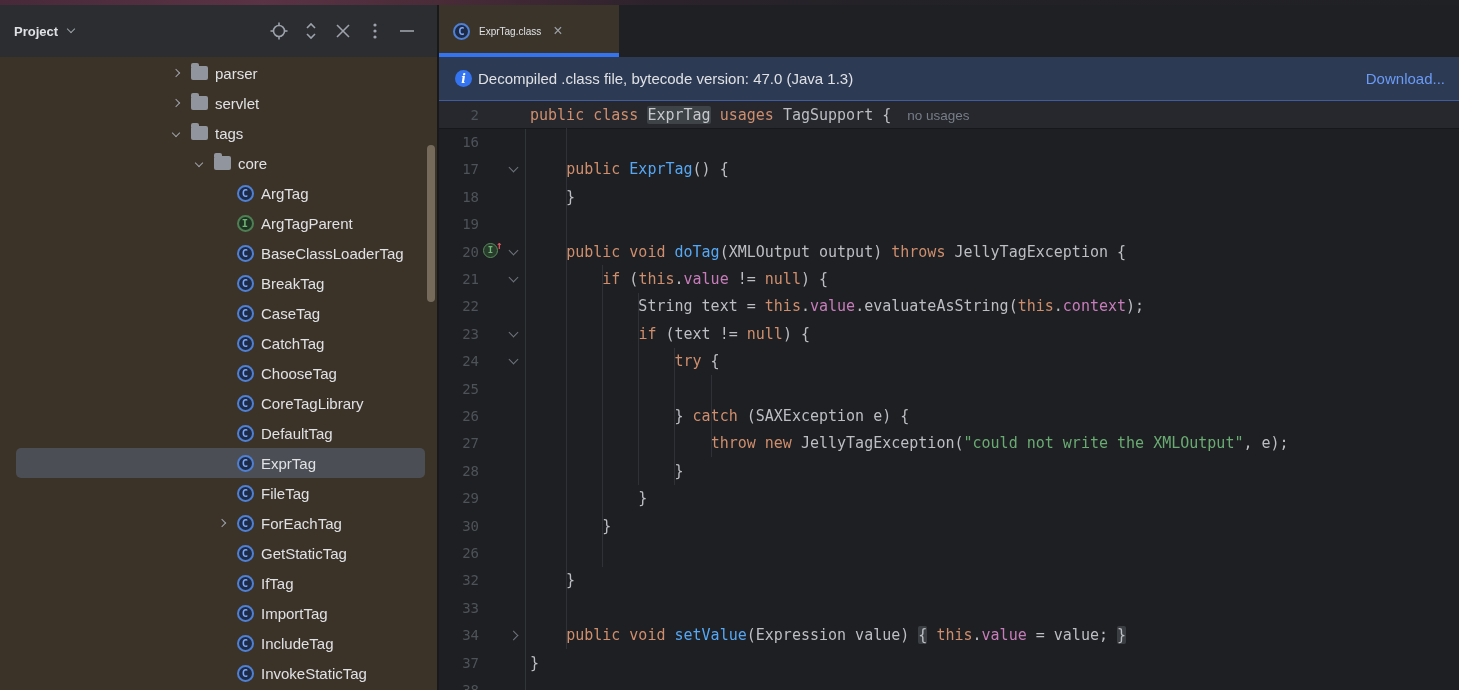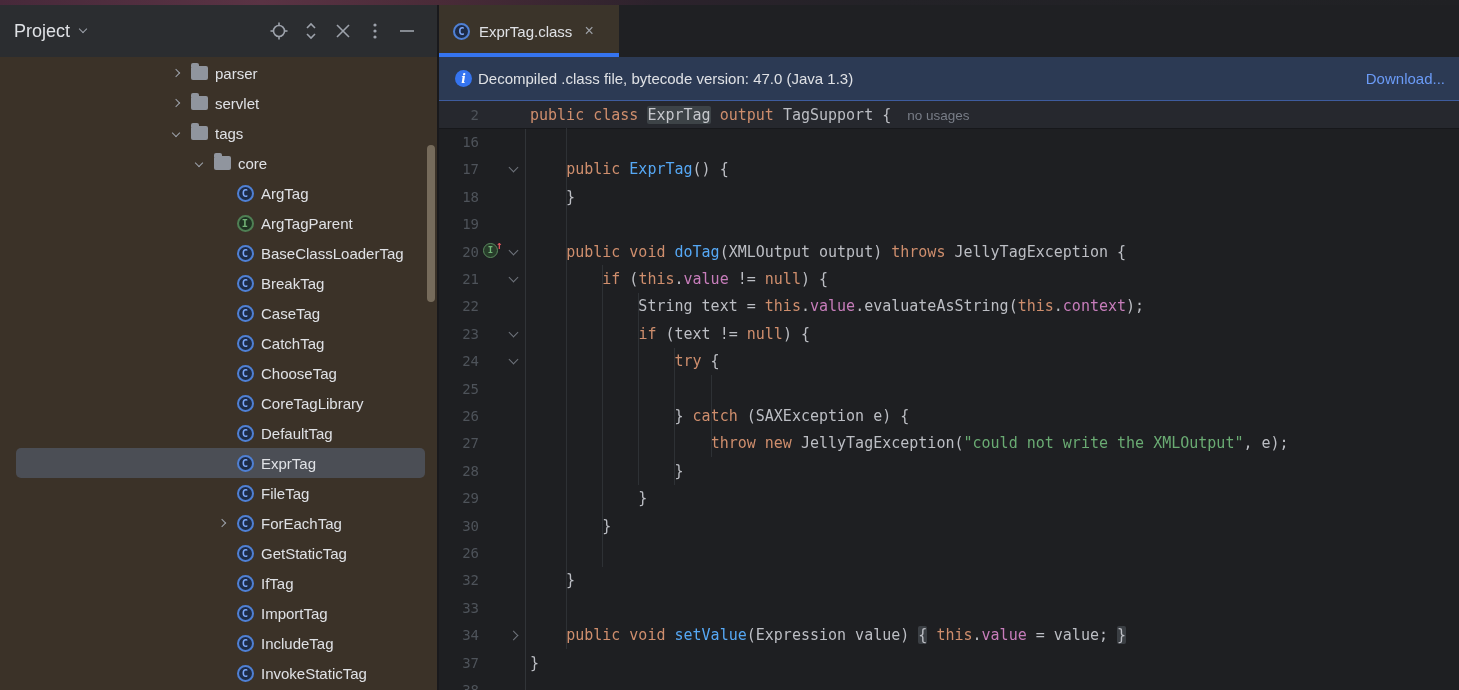--- a/index.html
+++ b/index.html
@@ -10,21 +10,21 @@
   
   #top-strip { height:5px; flex:none;
     background:linear-gradient(90deg,#47293a 0%,#5a3344 18%,#4a2b38 30%,#2c222c 45%,#232227 60%,#202124 100%); }
 
   #cols { flex:1; display:flex; min-height:0; }
 
   
   #project-panel { width:439px; flex:none; display:flex; flex-direction:column;
                    border-right:2px solid #19191c; background:#3b3228; }
   #project-header { height:52px; flex:none; background:#2b2d30; display:flex; align-items:center; padding:0 14px; }
-  #project-title { color:#dfe1e5; font-weight:normal; font-size:18px; }
+  #project-title { color:#dfe1e5; font-weight:bold; font-size:13px; }
   .hdr-spacer { flex:1; }
   .hdr-icon { width:32px; height:32px; display:flex; align-items:center; justify-content:center; color:#9da2ab; }
   .chev { width:8px; height:8px; border-right:1.6px solid #9da2ab; border-bottom:1.6px solid #9da2ab;
           transform:rotate(45deg); display:inline-block; }
   .chev.right { transform:rotate(-45deg); }
   .chev.small { width:6px; height:6px; }
   #project-title-chevron { margin-left:10px; margin-top:-4px; }
 
   #tree { flex:1; position:relative; overflow:hidden; padding-top:1px; }
   .tree-row { height:30px; margin:0 12px 0 16px; border-radius:5px; display:flex; align-items:center;
@@ -46,21 +46,21 @@
 
   #tree-scrollbar { position:absolute; right:2px; top:88px; width:8px; height:157px;
                     background:#a79a85; opacity:.55; border-radius:4px; }
 
   
   #editor-col { flex:1; display:flex; flex-direction:column; min-width:0; background:#1e1f22; }
 
   #tabbar { height:52px; flex:none; background:#1f2023; display:flex; align-items:stretch; }
   #tab-active { background:#3b342a; display:flex; align-items:center; padding:0 14px; position:relative; width:180px; }
   #tab-underline { position:absolute; left:0; right:0; bottom:0; height:4px; background:#3574f0; }
-  #tab-title { color:#dfe1e5; font-size:15px; margin-left:9px; }
+  #tab-title { color:#dfe1e5; font-size:10px; margin-left:9px; }
   #tab-close { color:#9da0a6; font-size:16px; margin-left:12px; line-height:1; }
 
   #banner { height:44px; flex:none; background:#2c3a54; border-bottom:1px solid #3e5c9e;
             display:flex; align-items:center; padding:0 10px 0 16px; }
   #banner-icon { width:17px; height:17px; border-radius:50%; background:#3574f0; color:#fff;
                  font-size:12px; font-weight:bold; display:flex; align-items:center; justify-content:center;
                  font-family:"DejaVu Serif",serif; font-style:italic; flex:none; }
   #banner-text { color:#dfe1e5; font-size:15px; margin-left:6px; }
   #banner-spacer { flex:1; }
   #banner-link { color:#6b9bf7; font-size:15px; margin-right:4px; }
@@ -323,21 +323,21 @@
         <span id="banner-link">Download...</span>
       </div>
 
       <div id="code-area">
         <div id="gutter-border"></div>
       <div class="code-row sticky">
             <div class="gutter">
               <span class="num">2</span>
               <span class="gicons"></span>
             </div>
-            <span class="code-text"><span class="tk-k">public class </span><span class="tk-hl">ExprTag</span><span class="tk-k"> output </span><span class="tk-d">TagSupport {</span><span class="tk-hint">no usages</span></span>
+            <span class="code-text"><span class="tk-k">public class </span><span class="tk-hl">ExprTag</span><span class="tk-k"> usages </span><span class="tk-d">TagSupport {</span><span class="tk-hint">no usages</span></span>
           </div>
           <div class="code-row">
             <div class="gutter">
               <span class="num">16</span>
               <span class="gicons"></span>
             </div>
             <span class="code-text"></span>
           </div>
           <div class="code-row">
             <div class="gutter">

